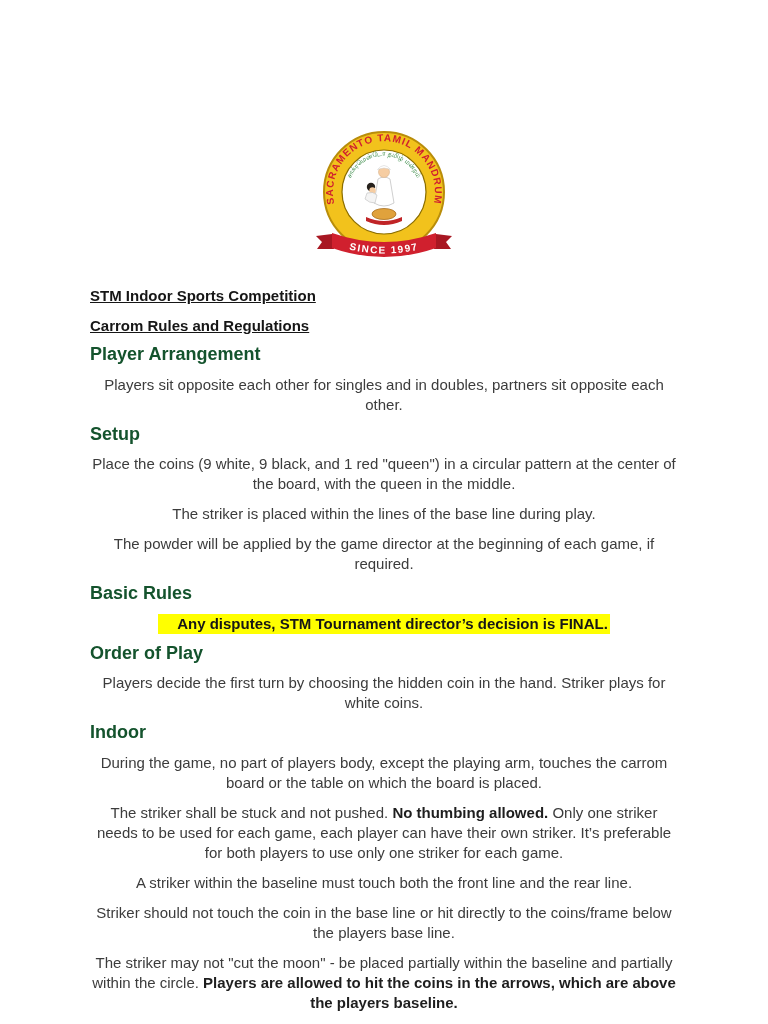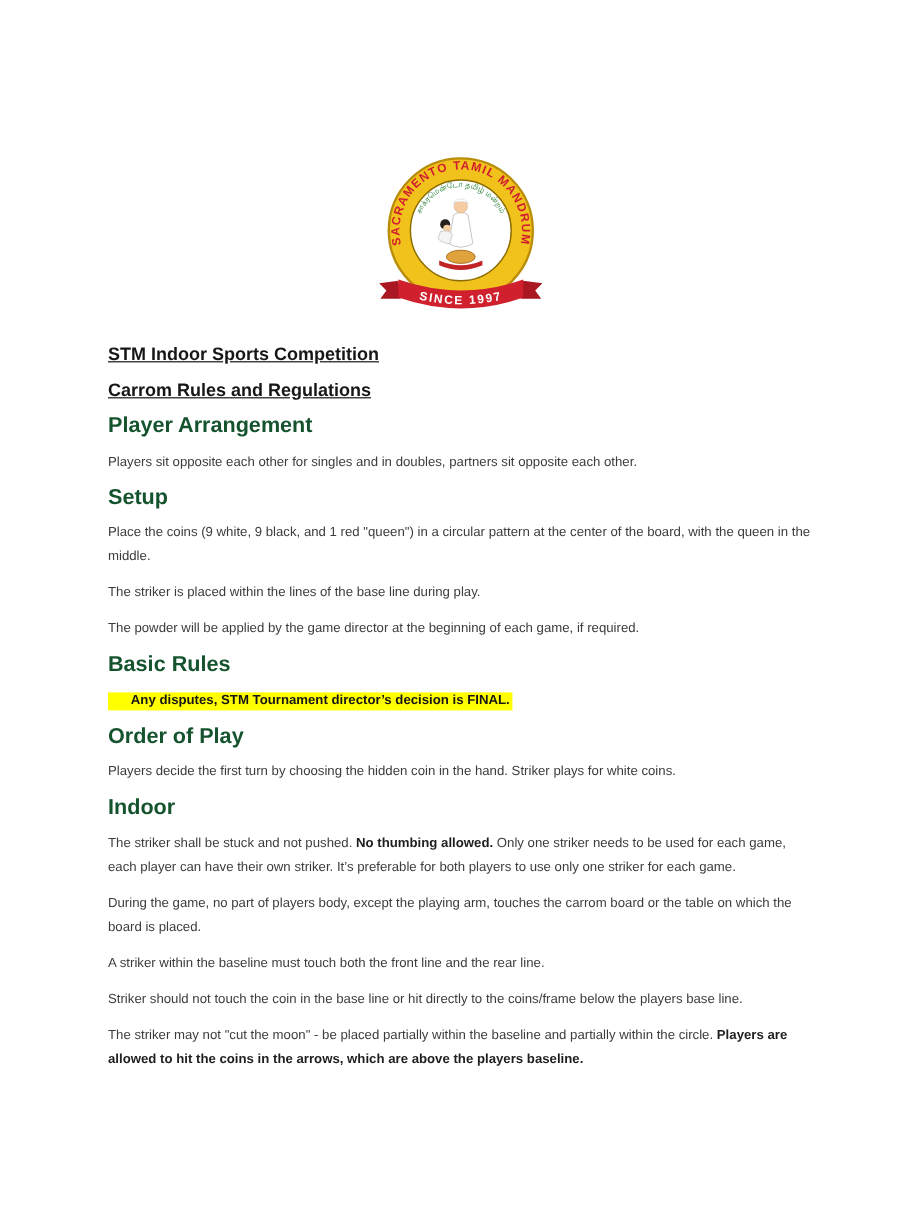--- a/index.html
+++ b/index.html
@@ -24,24 +24,25 @@
   }
   .doc-title { margin-top: 16px; }
   .sec-heading {
     font-size: 18px;
     font-weight: bold;
     color: #14532d;
     line-height: 19.5px;
     margin: 0 0 10px 0;
   }
   .para {
-    font-size: 11px;
+    font-size: 15px;
     line-height: 20px;
     color: #3c3c3c;
     margin: 0 0 10px 0;
+    text-align: center;
   }
   .para b { color: #1e1e1e; }
   .hl {
     background: #ffff00;
     font-weight: bold;
     color: #161616;
     padding: 1px 2px 2px 19px;
   }
   svg text { font-family: "Liberation Sans", sans-serif; }
 </style>
@@ -102,19 +103,19 @@
   <p class="para">The striker is placed within the lines of the base line during play.</p>
   <p class="para">The powder will be applied by the game director at the beginning of each game, if required.</p>
 
   <div class="sec-heading">Basic Rules</div>
   <p class="para"><span class="hl">Any disputes, STM Tournament director’s decision is FINAL.</span></p>
 
   <div class="sec-heading">Order of Play</div>
   <p class="para">Players decide the first turn by choosing the hidden coin in the hand. Striker plays for white coins.</p>
 
   <div class="sec-heading">Indoor</div>
+  <p class="para">During the game, no part of players body, except the playing arm, touches the carrom board or the table on which the board is placed.</p>
   <p class="para"><span>The striker shall be stuck and not pushed. </span><b>No thumbing allowed.</b><span> Only one striker needs to be used for each game, each player can have their own striker. It’s preferable for both players to use only one striker for each game.</span></p>
-  <p class="para">During the game, no part of players body, except the playing arm, touches the carrom board or the table on which the board is placed.</p>
   <p class="para">A striker within the baseline must touch both the front line and the rear line.</p>
   <p class="para">Striker should not touch the coin in the base line or hit directly to the coins/frame below the players base line.</p>
   <p class="para"><span>The striker may not "cut the moon" - be placed partially within the baseline and partially within the circle. </span><b>Players are allowed to hit the coins in the arrows, which are above the players baseline.</b></p>
 
 </div>
 
 </body></html>

